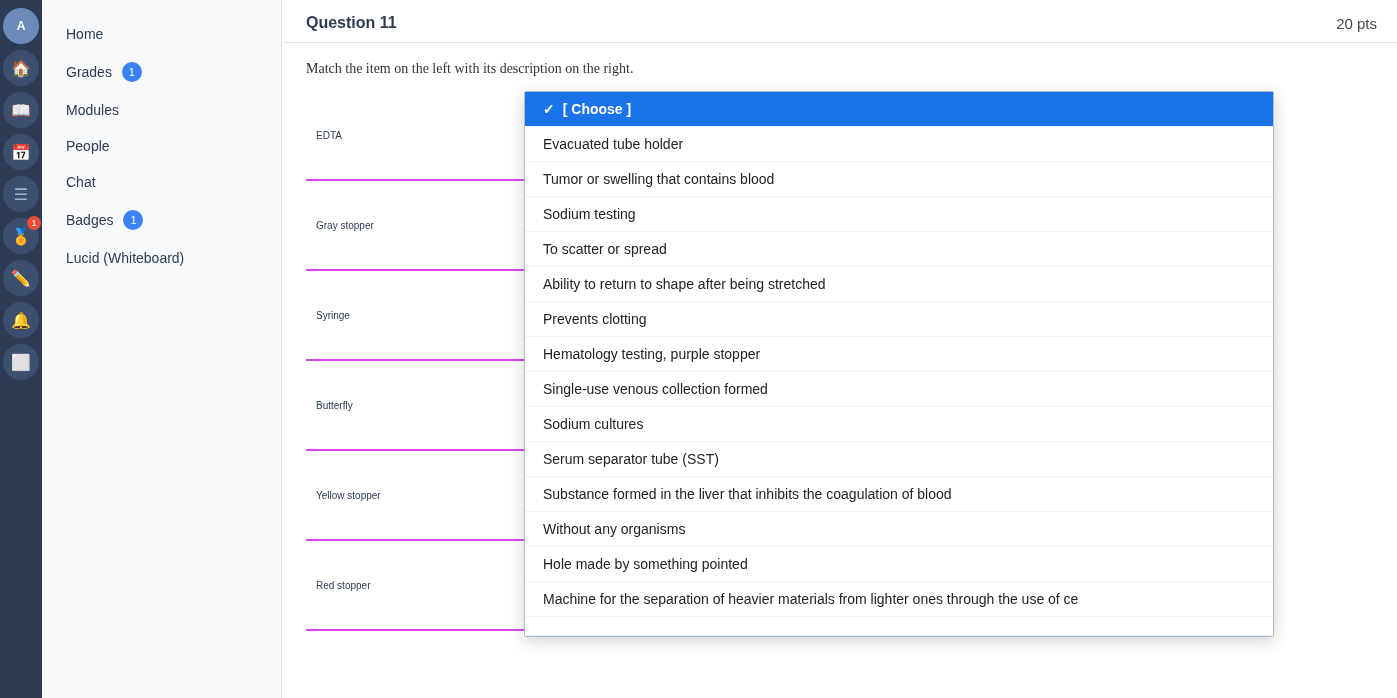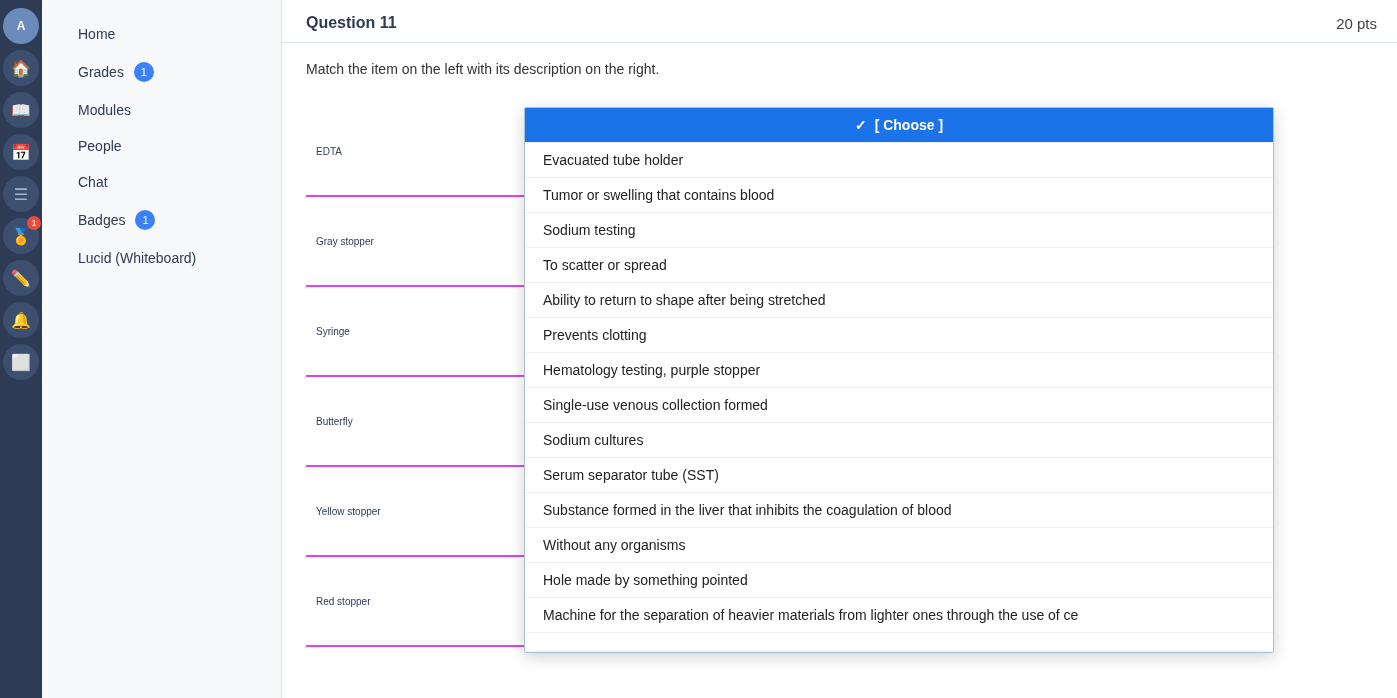--- a/index.html
+++ b/index.html
@@ -48,21 +48,21 @@
       display: flex;
       align-items: center;
       justify-content: center;
     }
 
     
     .nav-panel {
       width: 240px;
       background: #f7f9fb;
       border-right: 1px solid #dde3ea;
-      padding: 16px 16px;
+      padding: 16px 4px;
       flex-shrink: 0;
     }
     .nav-item {
       padding: 10px 20px;
       font-size: 14px;
       color: #2d3b55;
       cursor: pointer;
       display: flex;
       align-items: center;
       gap: 10px;
@@ -101,21 +101,22 @@
     .question-pts {
       font-size: 15px;
       color: #444;
     }
     .question-body {
       padding: 18px 24px 10px 24px;
     }
     .question-instruction {
       font-size: 14px;
       color: #333;
-      margin-bottom: 30px;
+      margin-bottom: 14px;
+      font-family: Liberation Serif, serif;
     }
 
     
     .match-container {
       display: flex;
       position: relative;
     }
     .match-left {
       width: 220px;
       flex-shrink: 0;
@@ -149,21 +150,20 @@
       cursor: pointer;
       border-bottom: 1px solid #f0f0f0;
     }
     .dropdown-option.selected {
       background: #1a73e8;
       color: white;
       font-weight: 600;
       display: flex;
       align-items: center;
       gap: 8px;
-      justify-content: center;
     }
     .dropdown-option.selected::before {
       content: "✓";
       font-weight: bold;
     }
   </style>
 </head>
 <body>
 
 <div class="sidebar">

